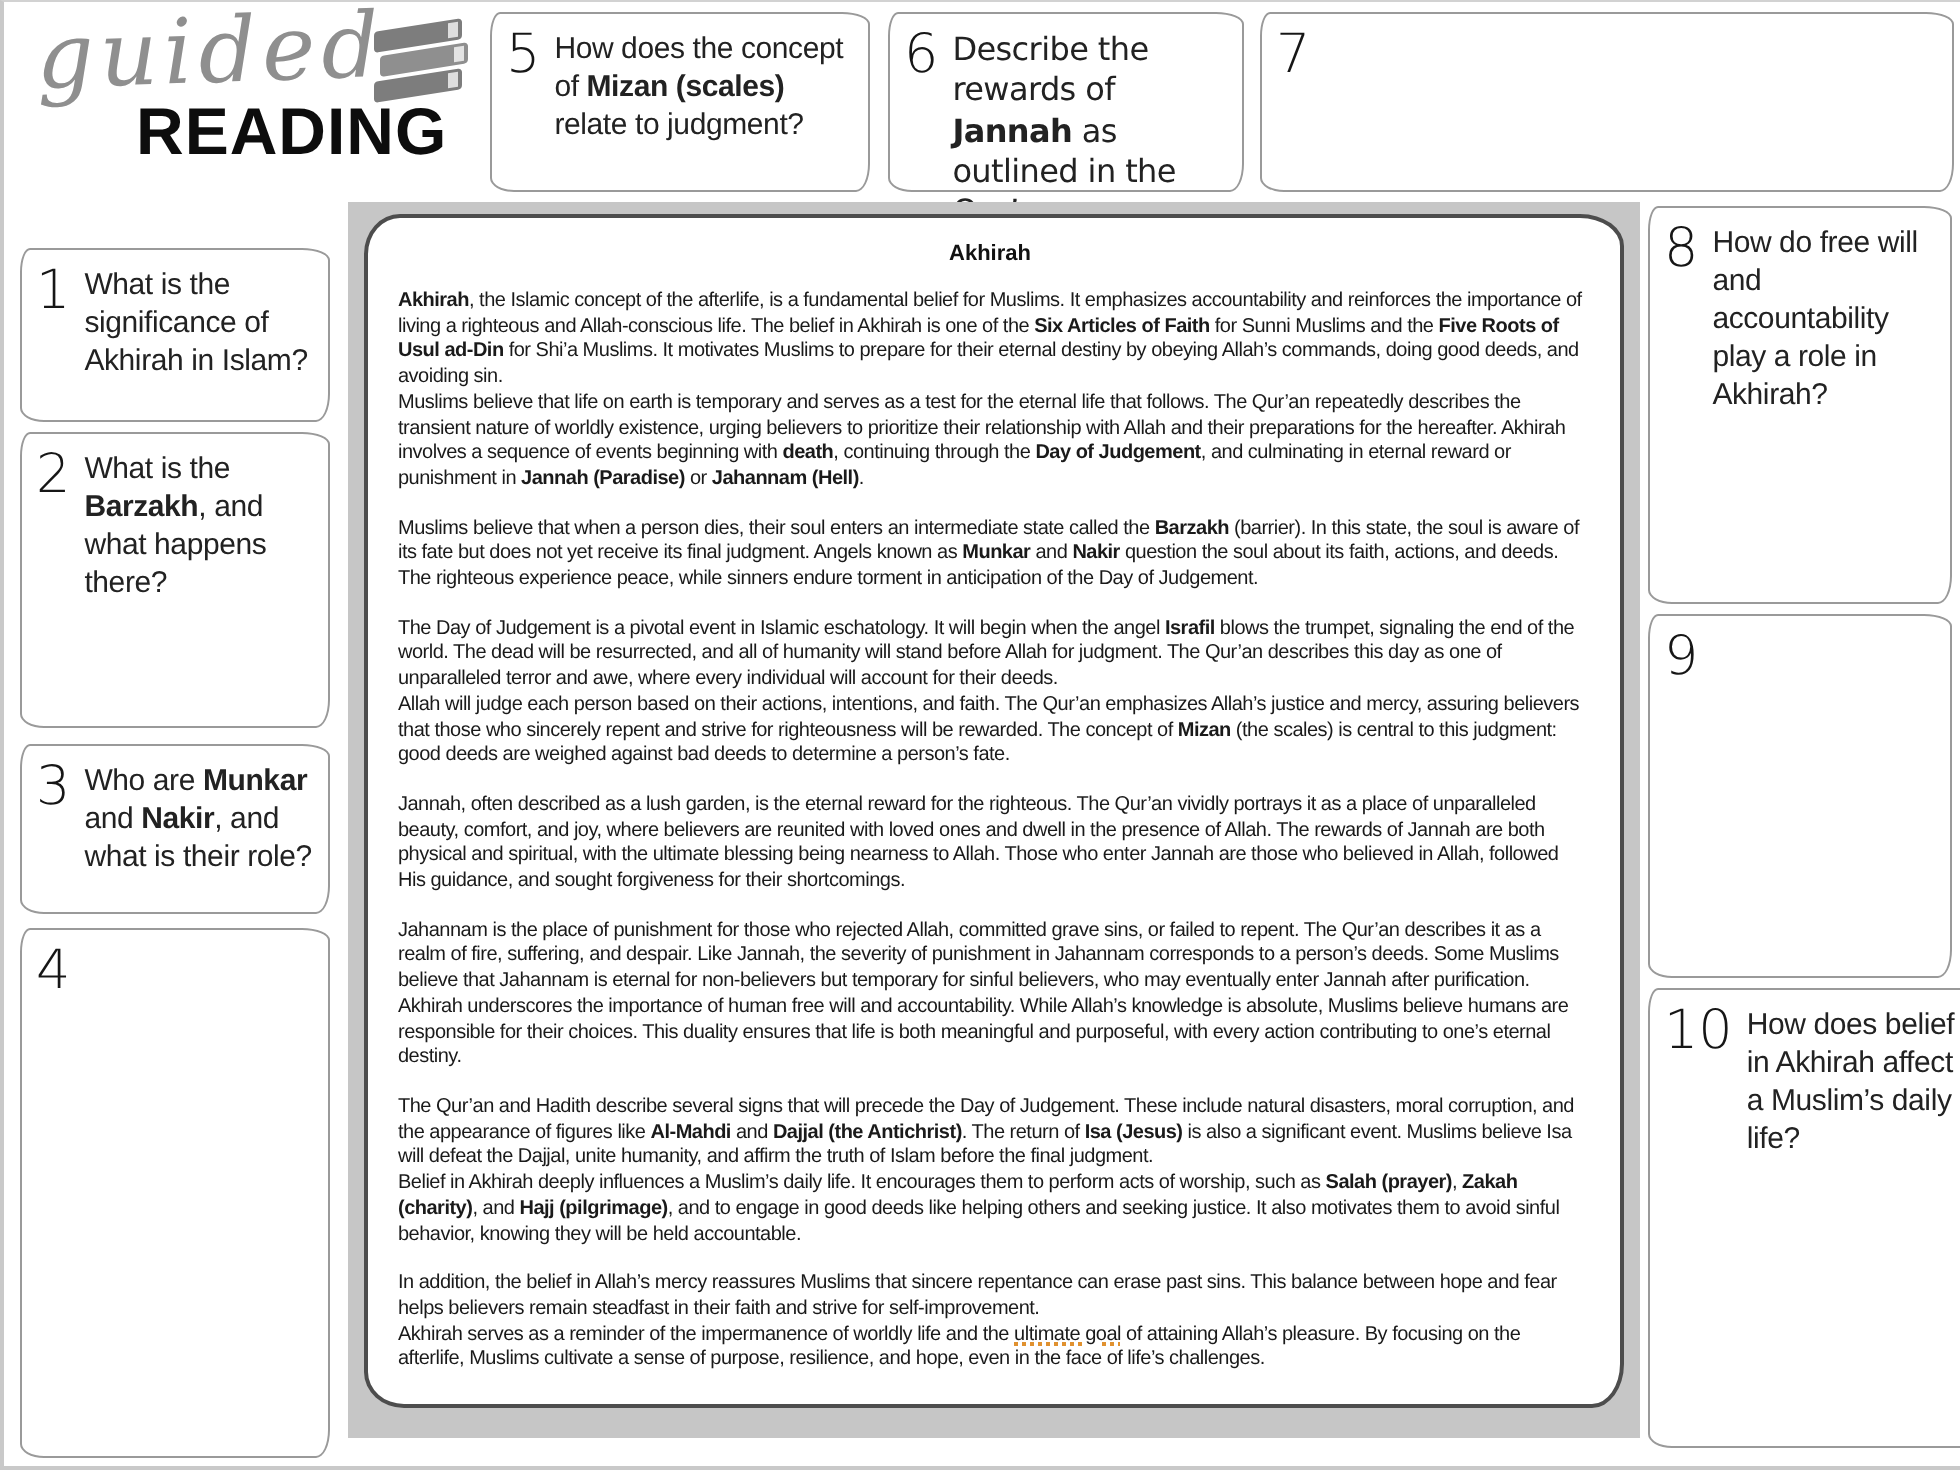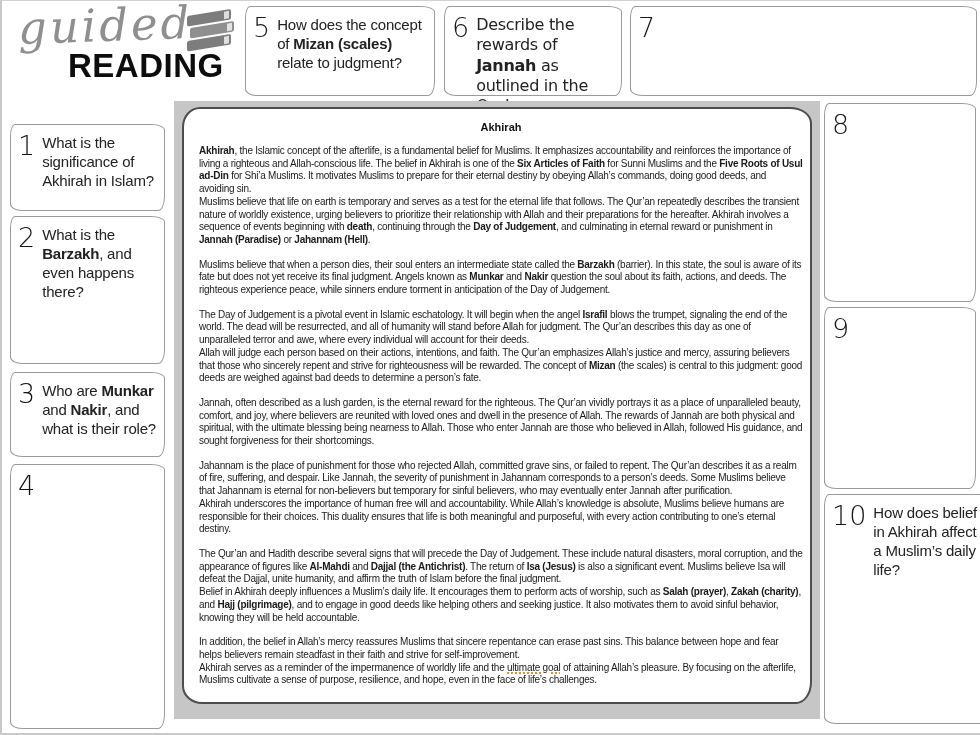--- a/index.html
+++ b/index.html
@@ -52,21 +52,21 @@
   .q10{left:822px;top:493px;width:168px;height:230px}
   
   .passage-panel{
     position:absolute;left:172px;top:100px;width:646px;height:618px;
     background:var(--panel-gray);
   }
   .passage-card{
     position:absolute;left:8px;top:6px;right:8px;bottom:15px;background:#fff;
     border:2px solid #4d4d4d;
     border-radius:18px 22px 16px 20px / 20px 16px 22px 18px;
-    padding:8px 7px 10px 15px;overflow:hidden;
+    padding:8px 19px 10px 15px;overflow:hidden;
   }
   .passage-title{
     text-align:center;font-weight:bold;font-size:11px;color:#111;margin:4px 0 12px 0;
   }
   .pblock{
     font-size:10px;line-height:12.7px;letter-spacing:-0.25px;color:var(--ink);
     margin-bottom:12px;white-space:pre-line;
   }
   .b{font-weight:bold;}
   .dotted-u{
@@ -95,21 +95,21 @@
     </span>
     <span class="logo-main">READING</span>
   </div>
 
   <div class="qbox q1">
     <span class="qnum">1</span>
     <div class="qtext"><span>What is the significance of Akhirah in Islam?</span></div>
   </div>
   <div class="qbox q2">
     <span class="qnum">2</span>
-    <div class="qtext"><span>What is the </span><span class="b">Barzakh</span><span>, and even happens there?</span></div>
+    <div class="qtext"><span>What is the </span><span class="b">Barzakh</span><span>, and what happens there?</span></div>
   </div>
   <div class="qbox q3">
     <span class="qnum">3</span>
     <div class="qtext"><span>Who are </span><span class="b">Munkar</span><span> and </span><span class="b">Nakir</span><span>, and what is their role?</span></div>
   </div>
   <div class="qbox q4">
     <span class="qnum">4</span>
   </div>
   <div class="qbox q5">
     <span class="qnum">5</span>
@@ -117,20 +117,21 @@
   </div>
   <div class="qbox q6">
     <span class="qnum">6</span>
     <div class="qtext"><span>Describe the rewards of </span><span class="b">Jannah</span><span> as outlined in the Qur’an.</span></div>
   </div>
   <div class="qbox q7">
     <span class="qnum">7</span>
   </div>
   <div class="qbox q8">
     <span class="qnum">8</span>
+    <div class="qtext"><span>How do free will and accountability play a role in Akhirah?</span></div>
   </div>
   <div class="qbox q9">
     <span class="qnum">9</span>
   </div>
   <div class="qbox q10">
     <span class="qnum">10</span>
     <div class="qtext"><span>How does belief in Akhirah affect a Muslim’s daily life?</span></div>
   </div>
 
   <div class="passage-panel">

